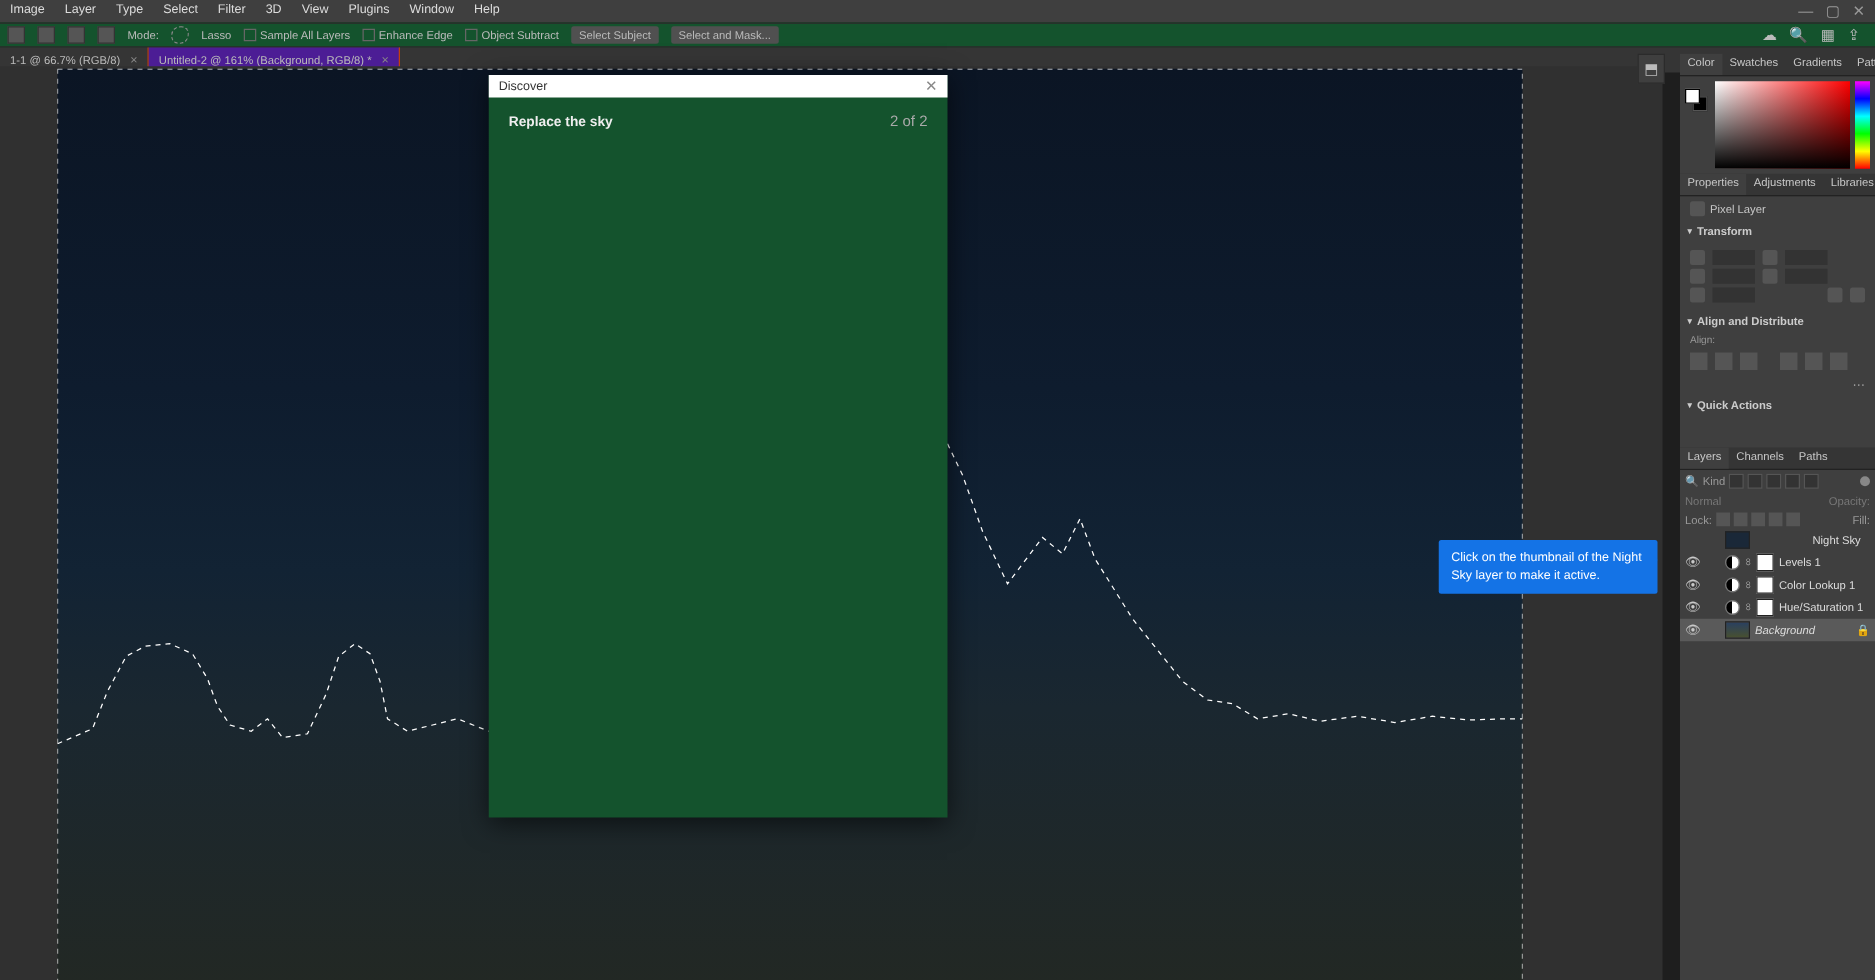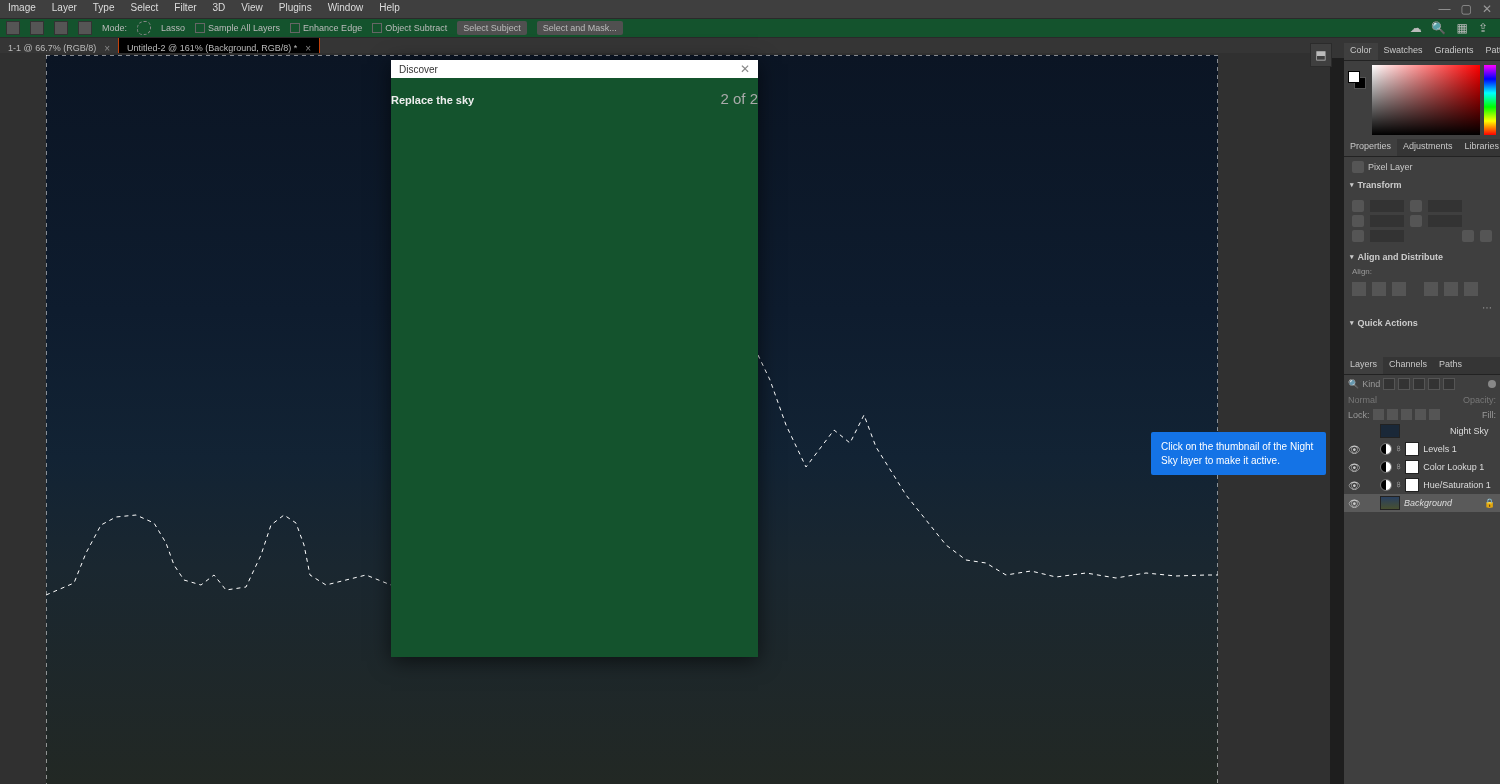--- a/index.html
+++ b/index.html
@@ -16,21 +16,21 @@
     .options .icon-lasso { width: 14px; height: 14px; border: 1px dashed #888; border-radius: 50% 40% 50% 40%; }
     .options .lbl { font-size: 9px; }
     .options .btn { padding: 2px 6px; background: #505050; border-radius: 2px; font-size: 9px; }
     .options .cb { width: 10px; height: 10px; border: 1px solid #666; display: inline-block; margin-right: 3px; vertical-align: middle; }
     .options .right { margin-left: auto; display: flex; gap: 10px; align-items: center; padding-right: 6px; }
     .options .right span { font-size: 12px; }
 
     
     .tabrow { height: 20px; background: #353535; display: flex; align-items: stretch; font-size: 9px; color: #bbb; }
     .tab { display: flex; align-items: center; padding: 0 8px; border-right: 1px solid #c2410c; gap: 8px; }
-    .tab.active { background: #000000; text-align: center; }
+    .tab.active { background: #4c1d95; text-align: center; }
     .tab .close { font-size: 10px; color: #888; }
 
     
     .work { position: absolute; top: 53px; left: 0; right: 170px; bottom: 0; background: #303030; overflow: hidden; }
     .canvas { position: absolute; top: 2px; left: 46px; width: 1172px; height: 730px; background: linear-gradient(180deg, #0b1524 0%, #0e1c2e 35%, #122334 55%, #1a2730 70%, #222824 100%); }
     .marching { stroke: #fff; stroke-width: 1; stroke-dasharray: 4 4; fill: none; }
 
     
     .rpan { position: absolute; top: 43px; right: 0; width: 156px; bottom: 0; background: #3f3f3f; display: flex; flex-direction: column; font-size: 9px; color: #c8c8c8; }
     .strip { position: absolute; top: 43px; right: 168px; width: 22px; height: 24px; background: #3f3f3f; display: flex; align-items: center; justify-content: center; font-size: 12px; color: #bbb; border: 1px solid #2b2b2b; }
@@ -66,24 +66,24 @@
     .thumb.grad { background: linear-gradient(#2a4060, #485030); }
     .mask { width: 14px; height: 14px; background: #fff; border: 1px solid #222; }
     .lname { font-style: italic; color: #ddd; }
     .layer .lock { margin-left: auto; font-size: 9px; color: #aaa; }
 
     
     .discover { position: absolute; top: 60px; left: 391px; width: 367px; background: #14532d; box-shadow: 0 4px 20px rgba(0,0,0,.6); }
     .disc-head { background: #fff; color: #333; height: 18px; display: flex; align-items: center; padding: 0 8px; font-size: 10px; justify-content: space-between; }
     .disc-head .x { color: #888; font-size: 12px; }
     .disc-exit { padding: 12px; font-size: 10px; color: #ddd; }
-    .disc-body { padding: 12px 0 540px; }
+    .disc-body { padding: 12px 16px 540px; }
     .disc-title { display: flex; justify-content: space-between; align-items: baseline; margin-bottom: 10px; }
     .disc-title b { font-size: 11px; color: #eee; }
-    .disc-title span { font-size: 15px; color: #aaa; }
+    .disc-title span { font-size: 12px; color: #aaa; }
     .disc-text { font-size: 9px; line-height: 1.5; color: #ccc; }
 
     
     .tooltip { position: absolute; top: 432px; left: 1151px; width: 175px; background: #1473e6; color: #fff; font-size: 10px; padding: 8px 10px; border-radius: 2px; line-height: 1.35; }
     .tooltip::after { content: ""; position: absolute; right: -6px; top: 10px; border: 6px solid transparent; border-left-color: #1473e6; }
   </style>
 </head>
 <body>
 
 <div class="menubar">

